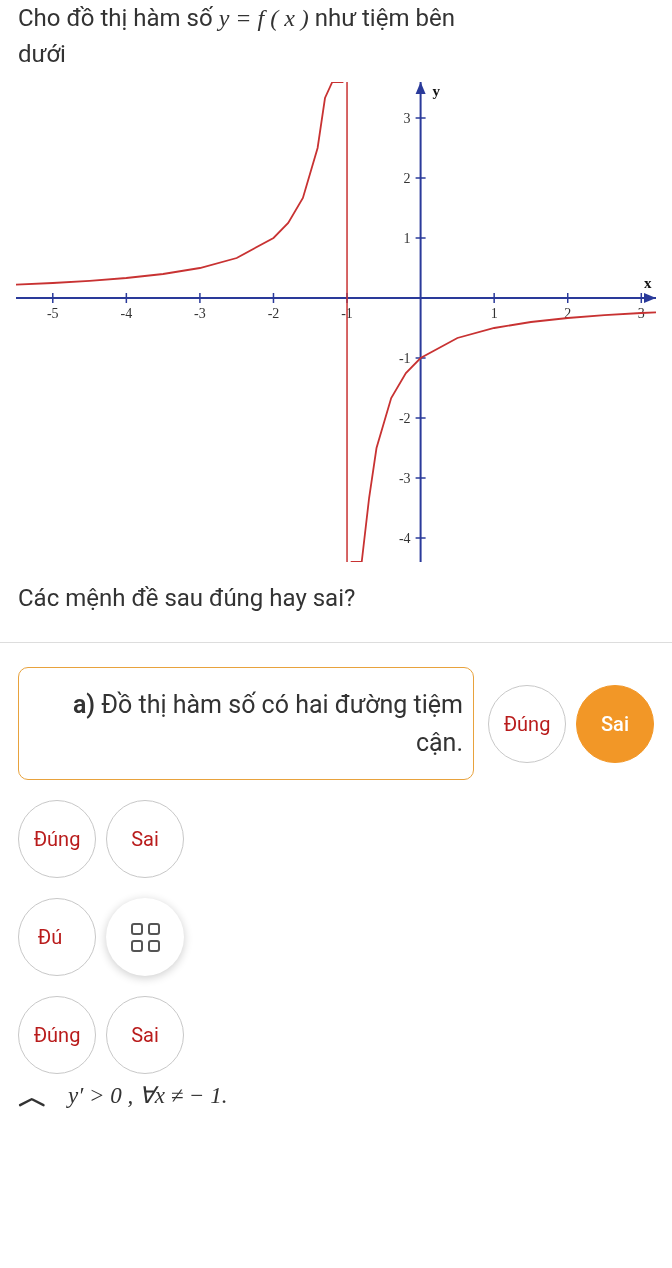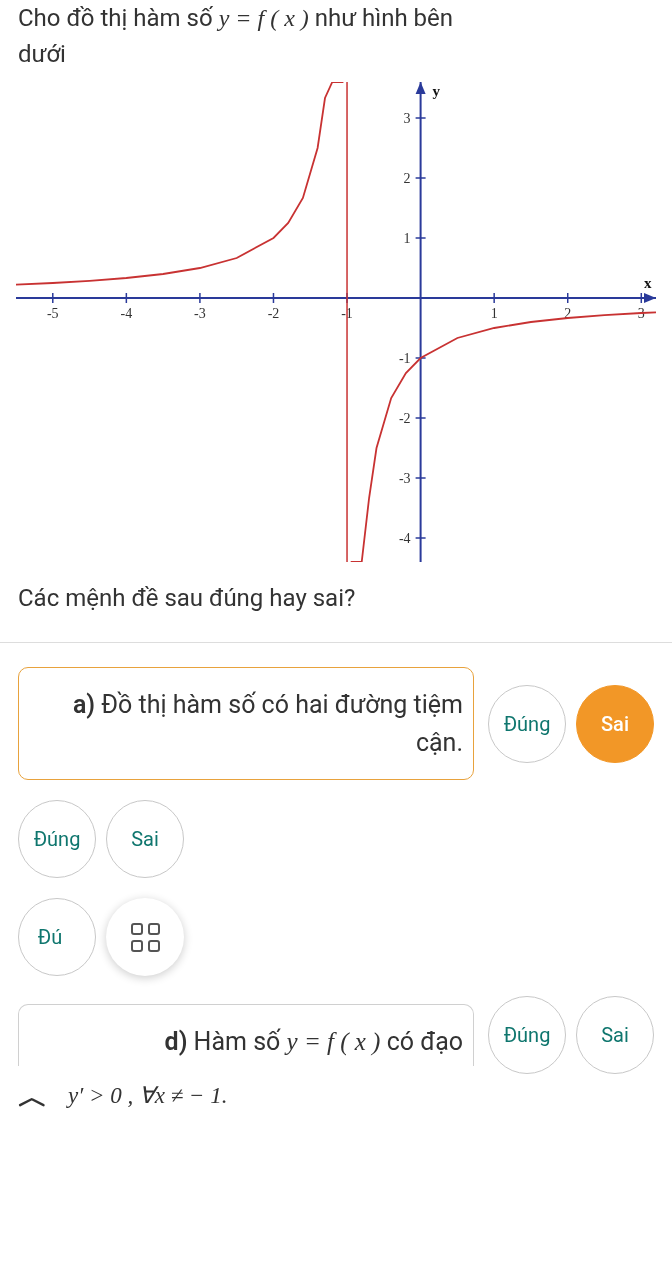--- a/index.html
+++ b/index.html
@@ -70,21 +70,21 @@
     .btn {
       width: 78px;
       height: 78px;
       border-radius: 50%;
       border: 1.5px solid #c8c8c8;
       background: #fff;
       display: flex;
       align-items: center;
       justify-content: center;
       font-size: 20px;
-      color: #0f766e;
+      color: #b91c1c;
       cursor: pointer;
     }
     .btn.selected {
       background: #f29727;
       border-color: #f29727;
       color: #fff;
       font-weight: 500;
     }
     .btn.partial {
       width: 78px;
@@ -123,21 +123,21 @@
       font-size: 30px;
       font-weight: 700;
       color: #333;
       cursor: pointer;
     }
   </style>
 </head>
 <body>
 
 <div class="question-text">
-  <span>Cho đồ thị hàm số </span><span class="math">y = f ( x )</span><span> như hình bên</span><br>
+  <span>Cho đồ thị hàm số </span><span class="math">y = f ( x )</span><span> như tiệm bên</span><br>
   <span>dưới</span>
 </div>
 
 <div class="chart-container">
   <svg id="chart-svg" width="640" height="480" viewBox="0 0 640 480">
       <line x1="0" y1="216" x2="640" y2="216" stroke="#2a3a9a" stroke-width="2"></line>
       <line x1="404.5977011494253" y1="0" x2="404.5977011494253" y2="480" stroke="#2a3a9a" stroke-width="2"></line>
       <polygon points="640,216 628,211 628,221" fill="#2a3a9a"></polygon>
       <polygon points="404.5977011494253,0 399.5977011494253,12 409.5977011494253,12" fill="#2a3a9a"></polygon>
       <line x1="36.781609195402304" y1="211" x2="36.781609195402304" y2="221" stroke="#2a3a9a" stroke-width="1.5"></line>
@@ -214,23 +214,20 @@
           <span></span>
             <span></span>
             <span></span>
             <span></span>
         </div>
       </div>
     </div>
   </div>
 
   <div class="option-row" style="margin-bottom:0">
-    <div class="option-box" style="border-bottom:none;border-bottom-left-radius:0;border-bottom-right-radius:0;padding-bottom:6px">
-      <span class="option-label">d)</span><span> Hàm số </span><span class="math">y = f ( x )</span><span> có đạo</span>
-    </div>
     <div class="btn-group">
       <div class="btn">Đúng</div>
       <div class="btn">Sai</div>
     </div>
   </div>
 
 </div>
 
 <div class="bottom-bar">
   <span class="chevron">︿</span>

